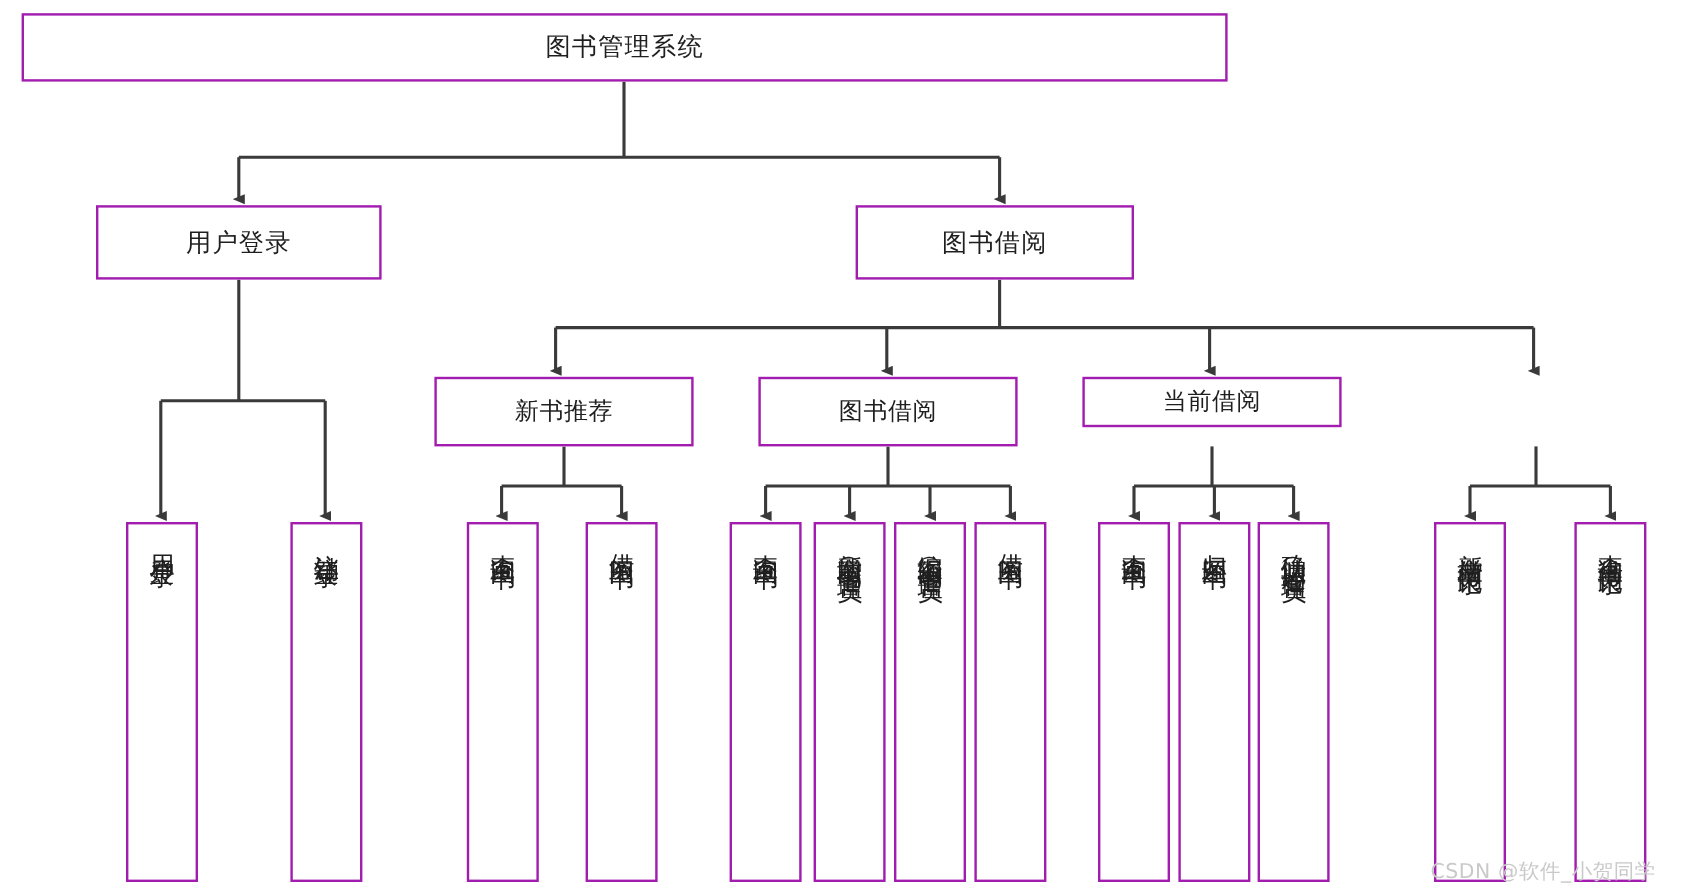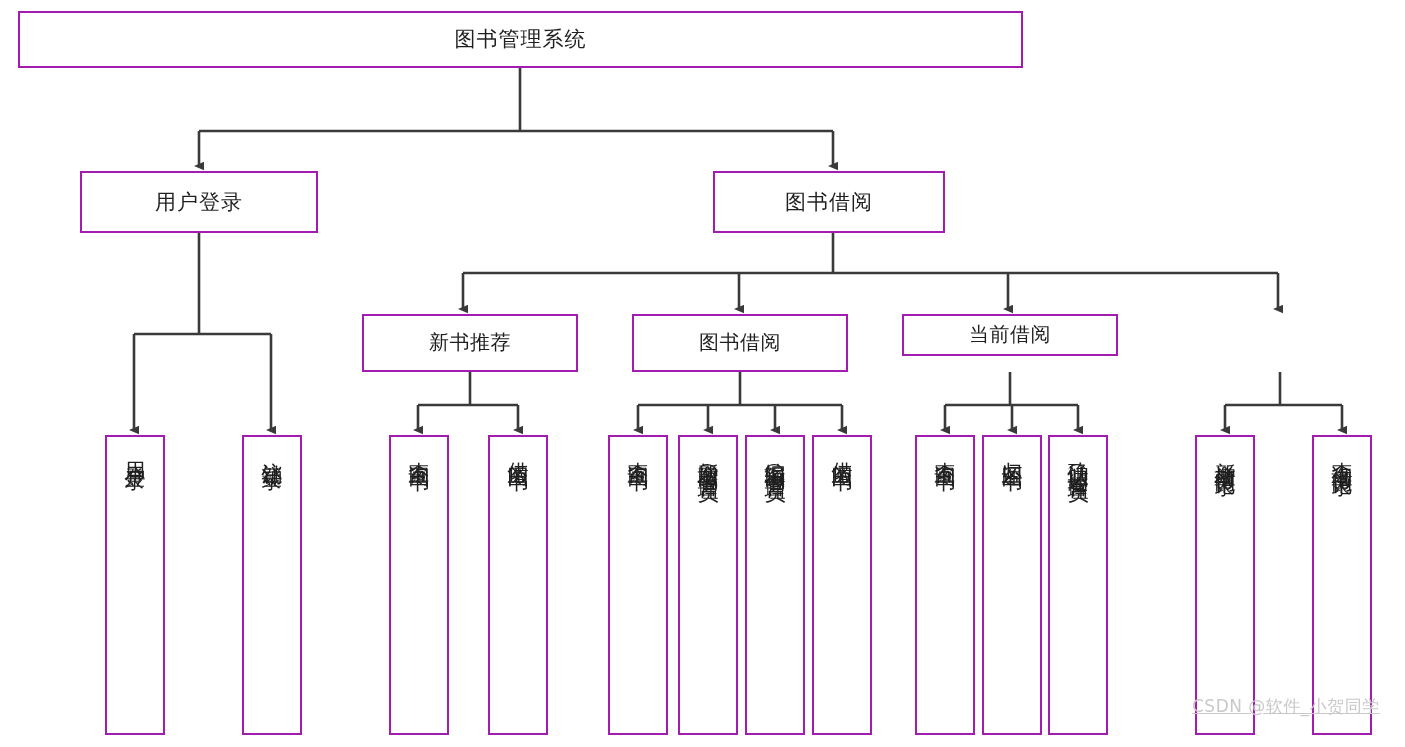--- a/index.html
+++ b/index.html
@@ -198,15 +198,15 @@
   </div>
 
   <div class="node v" style="left:1195px; top:435px; width:60px; height:300px;">
     <span class="label">新增借阅记录</span>
   </div>
 
   <div class="node v" style="left:1312px; top:435px; width:60px; height:300px;">
     <span class="label">查询借阅记录</span>
   </div>
 
-  <div class="watermark" style="left:1192px; top:695px;text-decoration:underline;">CSDN @软件_小贺同学</div>
+  <div class="watermark" style="left:1192px; top:715px;">CSDN @软件_小贺同学</div>
 
 </div>
 
 </body></html>

